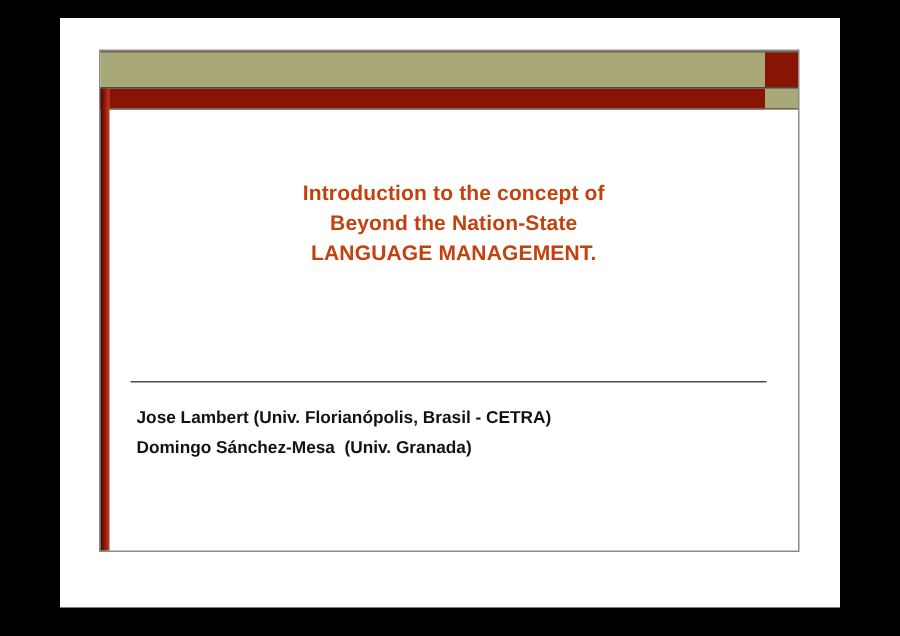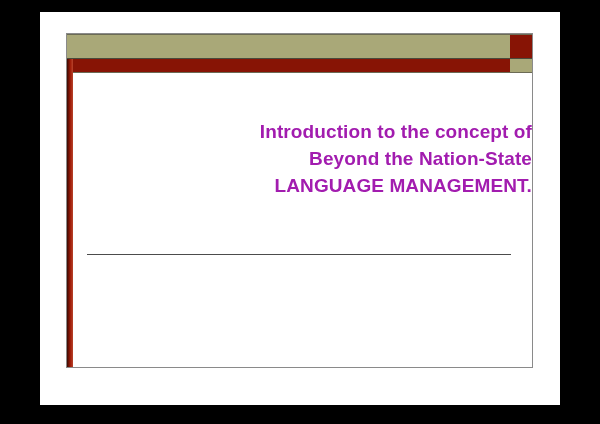--- a/index.html
+++ b/index.html
@@ -100,23 +100,23 @@
     top: 39px;
     right: 0;
     bottom: 0;
   }
 
   .title-block {
     position: absolute;
     left: 0;
     right: 0;
     top: 46px;
-    text-align: right;
-    color: #a21caf;
-    font-size: 19px;
+    text-align: center;
+    color: #c2410c;
+    font-size: 14px;
     font-weight: bold;
     line-height: 1.42;
     letter-spacing: 0.1px;
   }
   .title-line { display: block; white-space: pre; }
 
   .rule {
     position: absolute;
     left: 14px;
     right: 21px;
@@ -166,16 +166,20 @@
     <div class="slide-body">
 
       <div class="title-block">
         <span class="title-line">Introduction to the concept of</span>
         <span class="title-line">Beyond the Nation-State</span>
         <span class="title-line">LANGUAGE MANAGEMENT.</span>
       </div>
 
       <div class="rule"></div>
 
+      <div class="authors">
+        <span class="author-line">Jose Lambert (Univ. Florianópolis, Brasil - CETRA)</span>
+        <span class="author-line">Domingo Sánchez-Mesa  (Univ. Granada)</span>
+      </div>
 
     </div>
   </div>
 </div>
 
 </body></html>

